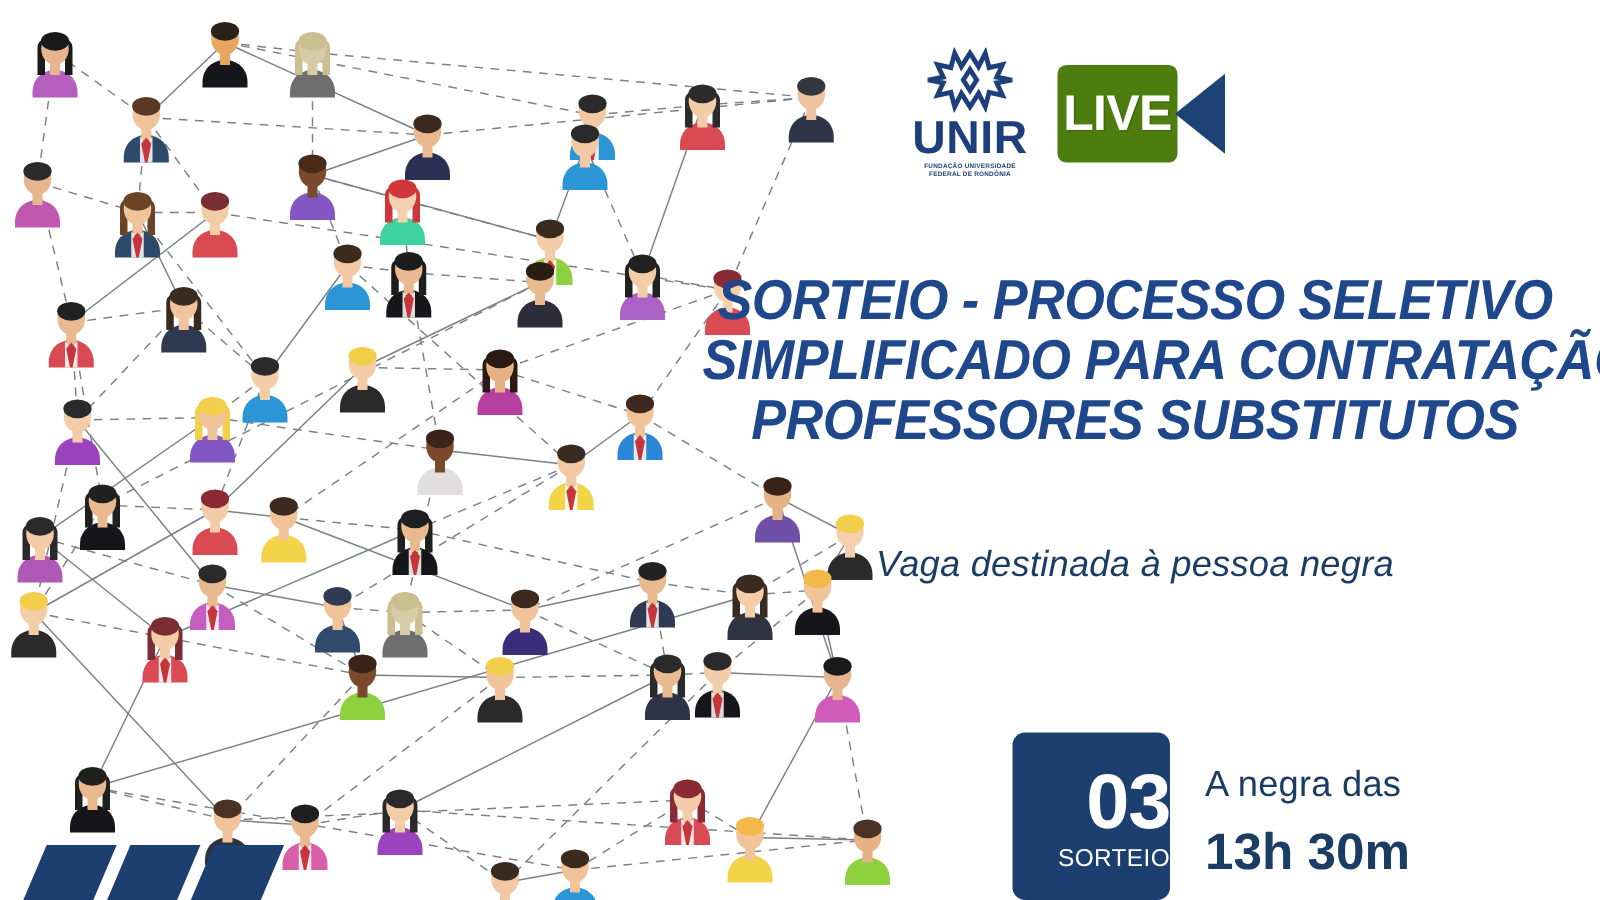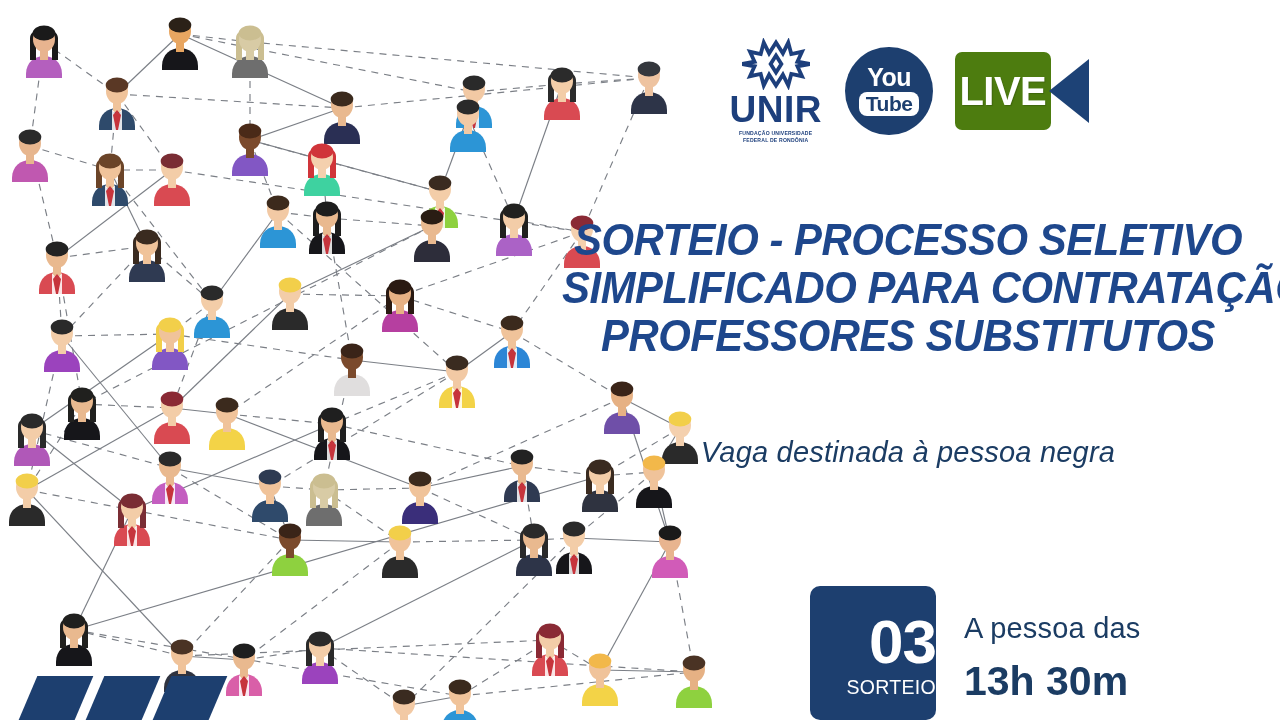--- a/index.html
+++ b/index.html
@@ -773,26 +773,20 @@
           <path d="M50 23 L57 34 L50 45 L43 34 Z"></path>
         </g>
       </svg>
       <div class="unir-word">UNIR</div>
       <div class="unir-sub">
         <div>FUNDAÇÃO UNIVERSIDADE</div>
         <div>FEDERAL DE RONDÔNIA</div>
       </div>
     </div>
 
-    <div class="youtube-logo">
-      <div class="yt-you">You</div>
-      <div class="yt-tube-box">
-        <div class="yt-tube">Tube</div>
-      </div>
-    </div>
 
     <div class="live-badge">
       <div class="live-body">
         <span class="live-text">LIVE</span>
       </div>
       <div class="live-lens"></div>
     </div>
 
   </div>
 
@@ -803,21 +797,21 @@
   </div>
 
   <div id="subtitle">Vaga destinada à pessoa negra</div>
 
   <div id="date-block">
     <div class="date-badge">
       <div class="date-day">03</div>
       <div class="date-month">SORTEIO</div>
     </div>
     <div class="time-wrap">
-      <div class="time-lead">A pessoa das</div>
+      <div class="time-lead">A negra das</div>
       <div class="time-main">13h 30m</div>
     </div>
   </div>
 
   <div id="corner-slashes">
     <div class="slash"></div>
     <div class="slash"></div>
     <div class="slash"></div>
   </div>
 

